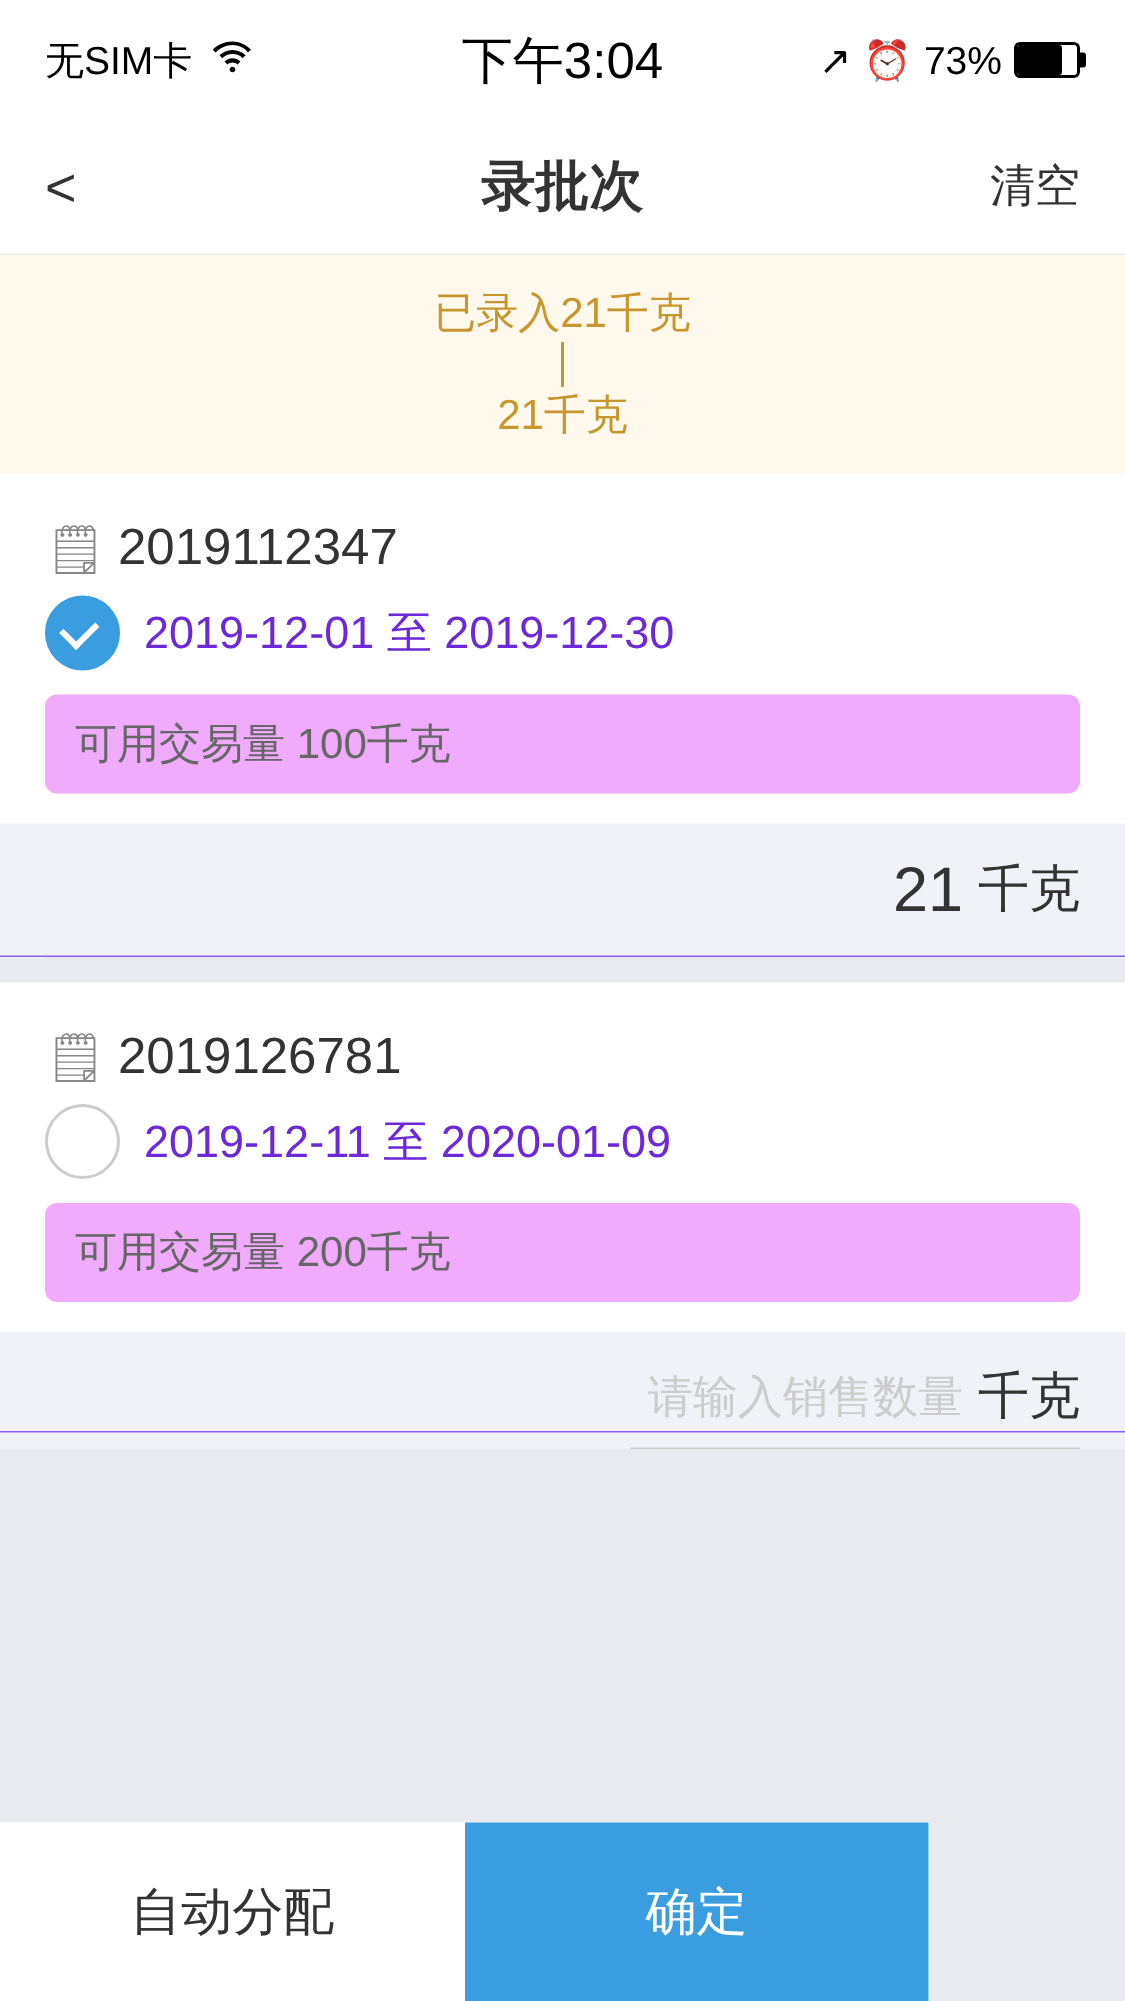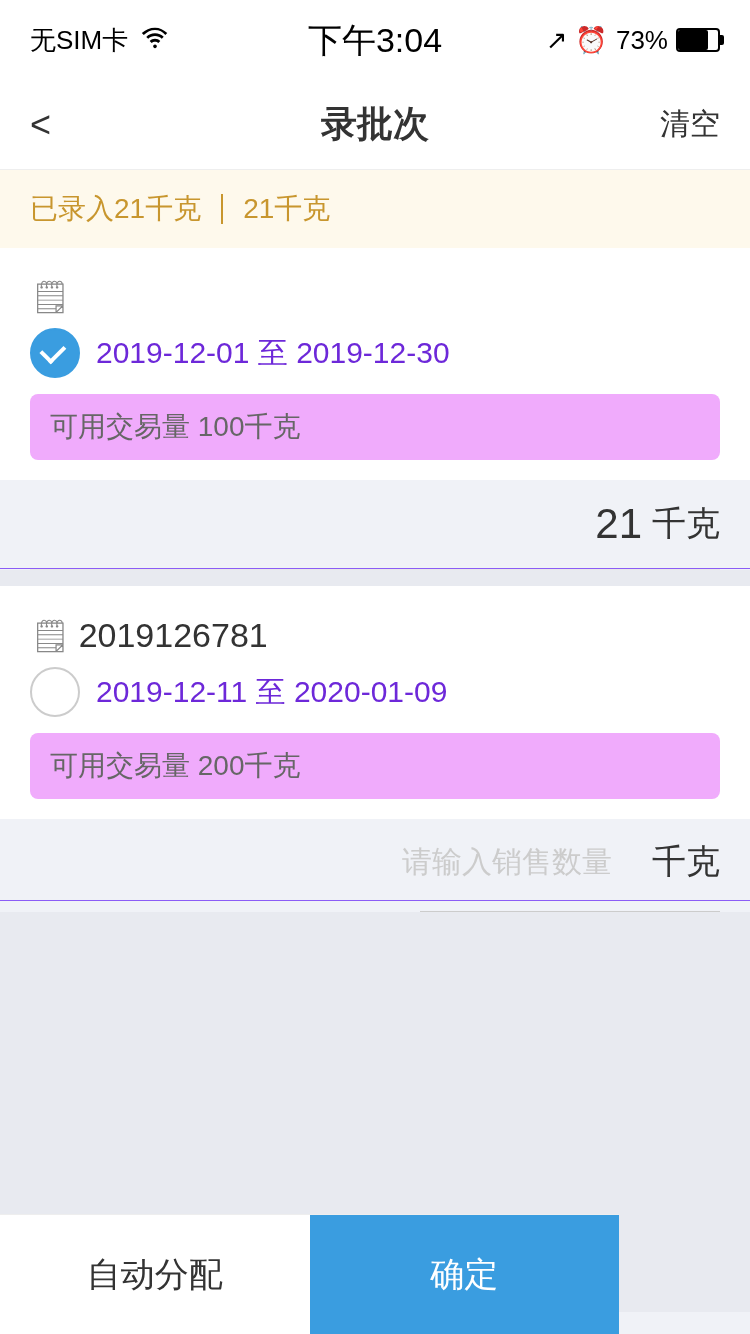--- a/index.html
+++ b/index.html
@@ -75,20 +75,21 @@
     }
 
     
     .info-bar {
       background: #fef9ec;
       padding: 20px 30px;
       display: flex;
       align-items: center;
       gap: 0;
       font-size: 28px;
+      flex-direction: column;
     }
     .info-label {
       color: #c8962e;
       font-size: 28px;
     }
     .info-divider {
       width: 2px;
       height: 30px;
       background: #c8962e;
       margin: 0 20px;
@@ -273,20 +274,21 @@
 
   <div class="info-bar">
     <span class="info-label">已录入21千克</span>
     <div class="info-divider"></div>
     <span class="info-value">21千克</span>
   </div>
 
   <div class="batch-item">
     <div class="batch-header">
       <span class="batch-icon">🗒</span>
+      <span class="batch-id">2019112347</span>
     </div>
     <div class="batch-row">
       <div class="batch-checkbox checked"></div>
       <span class="batch-date">2019-12-01 至 2019-12-30</span>
     </div>
     <div class="batch-available">可用交易量 100千克</div>
   </div>
   <div class="batch-input-row">
     <span class="batch-input-value">21</span>
     <span class="batch-input-unit">千克</span>
@@ -299,21 +301,21 @@
     <div class="batch-header">
       <span class="batch-icon">🗒</span>
       <span class="batch-id">2019126781</span>
     </div>
     <div class="batch-row">
       <div class="batch-checkbox"></div>
       <span class="batch-date">2019-12-11 至 2020-01-09</span>
     </div>
     <div class="batch-available">可用交易量 200千克</div>
   </div>
-  <div class="batch-input-row" style="padding-bottom:15px;gap:30px;">
+  <div class="batch-input-row" style="padding-bottom:0;">
     <span class="batch-input-placeholder">请输入销售数量</span>
     <span class="batch-input-unit">千克</span>
   </div>
   <div style="width:300px;height:1px;background:#ccc;margin:10px 30px 0 auto;"></div>
 
   <div class="empty-area"></div>
 
 </div>
 
 <div class="bottom-bar">

